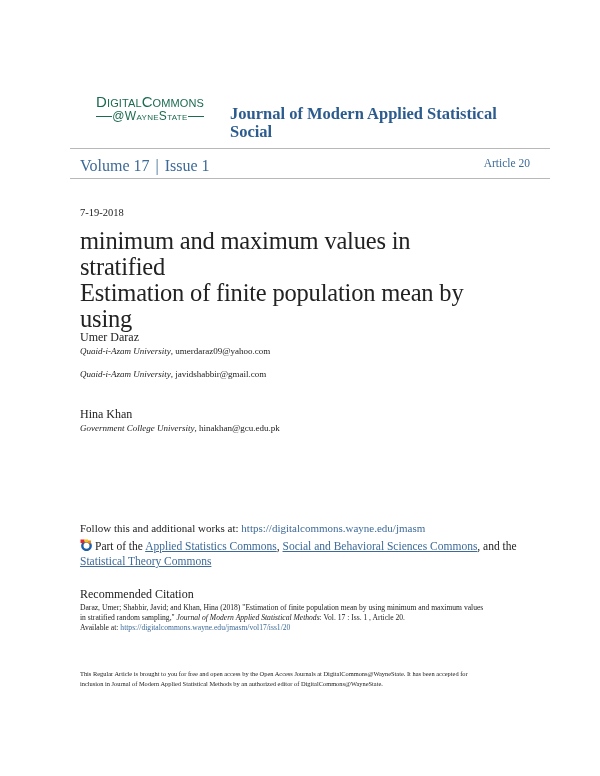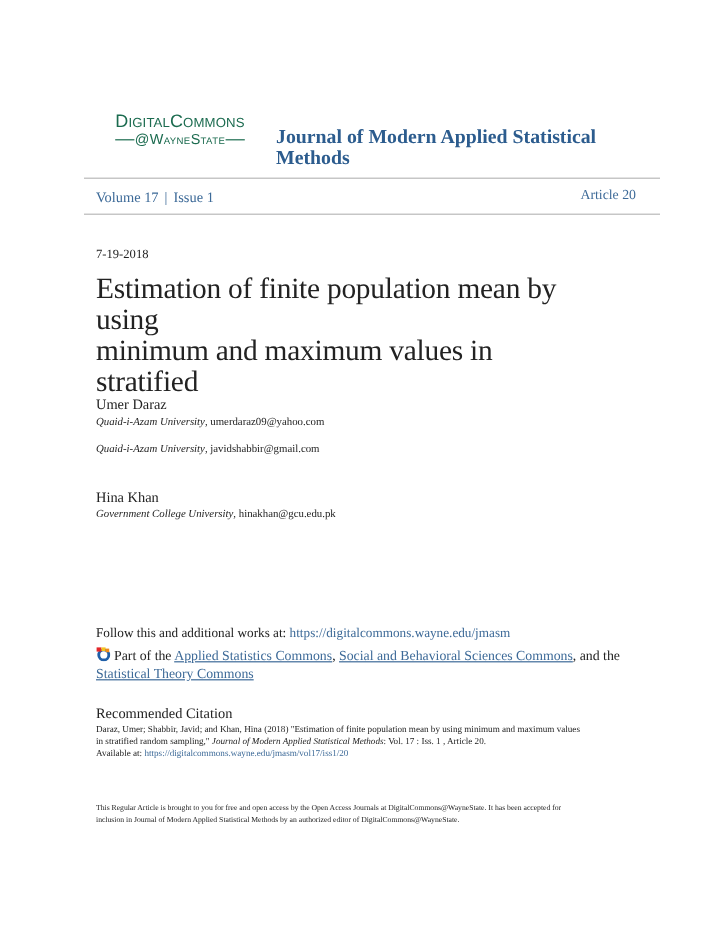--- a/index.html
+++ b/index.html
@@ -42,21 +42,21 @@
       color: #2c5c8e;
       font-weight: bold;
       font-size: 16.5px;
       line-height: 18px;
     }
     .rule {
       left: 70px; width: 480px; height: 1px; background: #b8b8b8;
     }
     .vol {
       left: 80px; top: 157px;
-      font-size: 12px; color: #3d6a98;
+      font-size: 16px; color: #3d6a98;
     }
     .vol span { cursor: pointer; }
     .vol .sep { color: #3d6a98; margin: 0 2px; }
     .article-num {
       right: 70px; top: 157px;
       font-size: 11.5px; color: #3d6a98;
     }
 
     
     .date {
@@ -109,39 +109,39 @@
   <div class="l1">DigitalCommons</div>
   <div class="l2">
     <span class="dash"></span>
     <span>@WayneState</span>
     <span class="dash"></span>
   </div>
 </div>
 
 <div class="abs journal-title">
   <div>Journal of Modern Applied Statistical</div>
-  <div>Methods</div>
+  <div>Social</div>
 </div>
 
 <div class="abs rule" style="top:148px;"></div>
 
 <div class="abs vol">
   <span>Volume 17</span>
   <span class="sep">|</span>
   <span>Issue 1</span>
 </div>
 <div class="abs article-num">Article 20</div>
 
 <div class="abs rule" style="top:178px;"></div>
 
 <div class="abs date">7-19-2018</div>
 
 <div class="abs title">
+  <div>minimum and maximum values in stratified</div>
   <div>Estimation of finite population mean by using</div>
-  <div>minimum and maximum values in stratified</div>
 </div>
 
 <div class="abs author-block" style="top:314px;">
   <div class="author-name">Umer Daraz</div>
   <div class="author-aff"><i>Quaid-i-Azam University</i><span>, umerdaraz09@yahoo.com</span></div>
 </div>
 
 <div class="abs author-block" style="top:352px;">
   <div class="author-aff"><i>Quaid-i-Azam University</i><span>, javidshabbir@gmail.com</span></div>
 </div>

